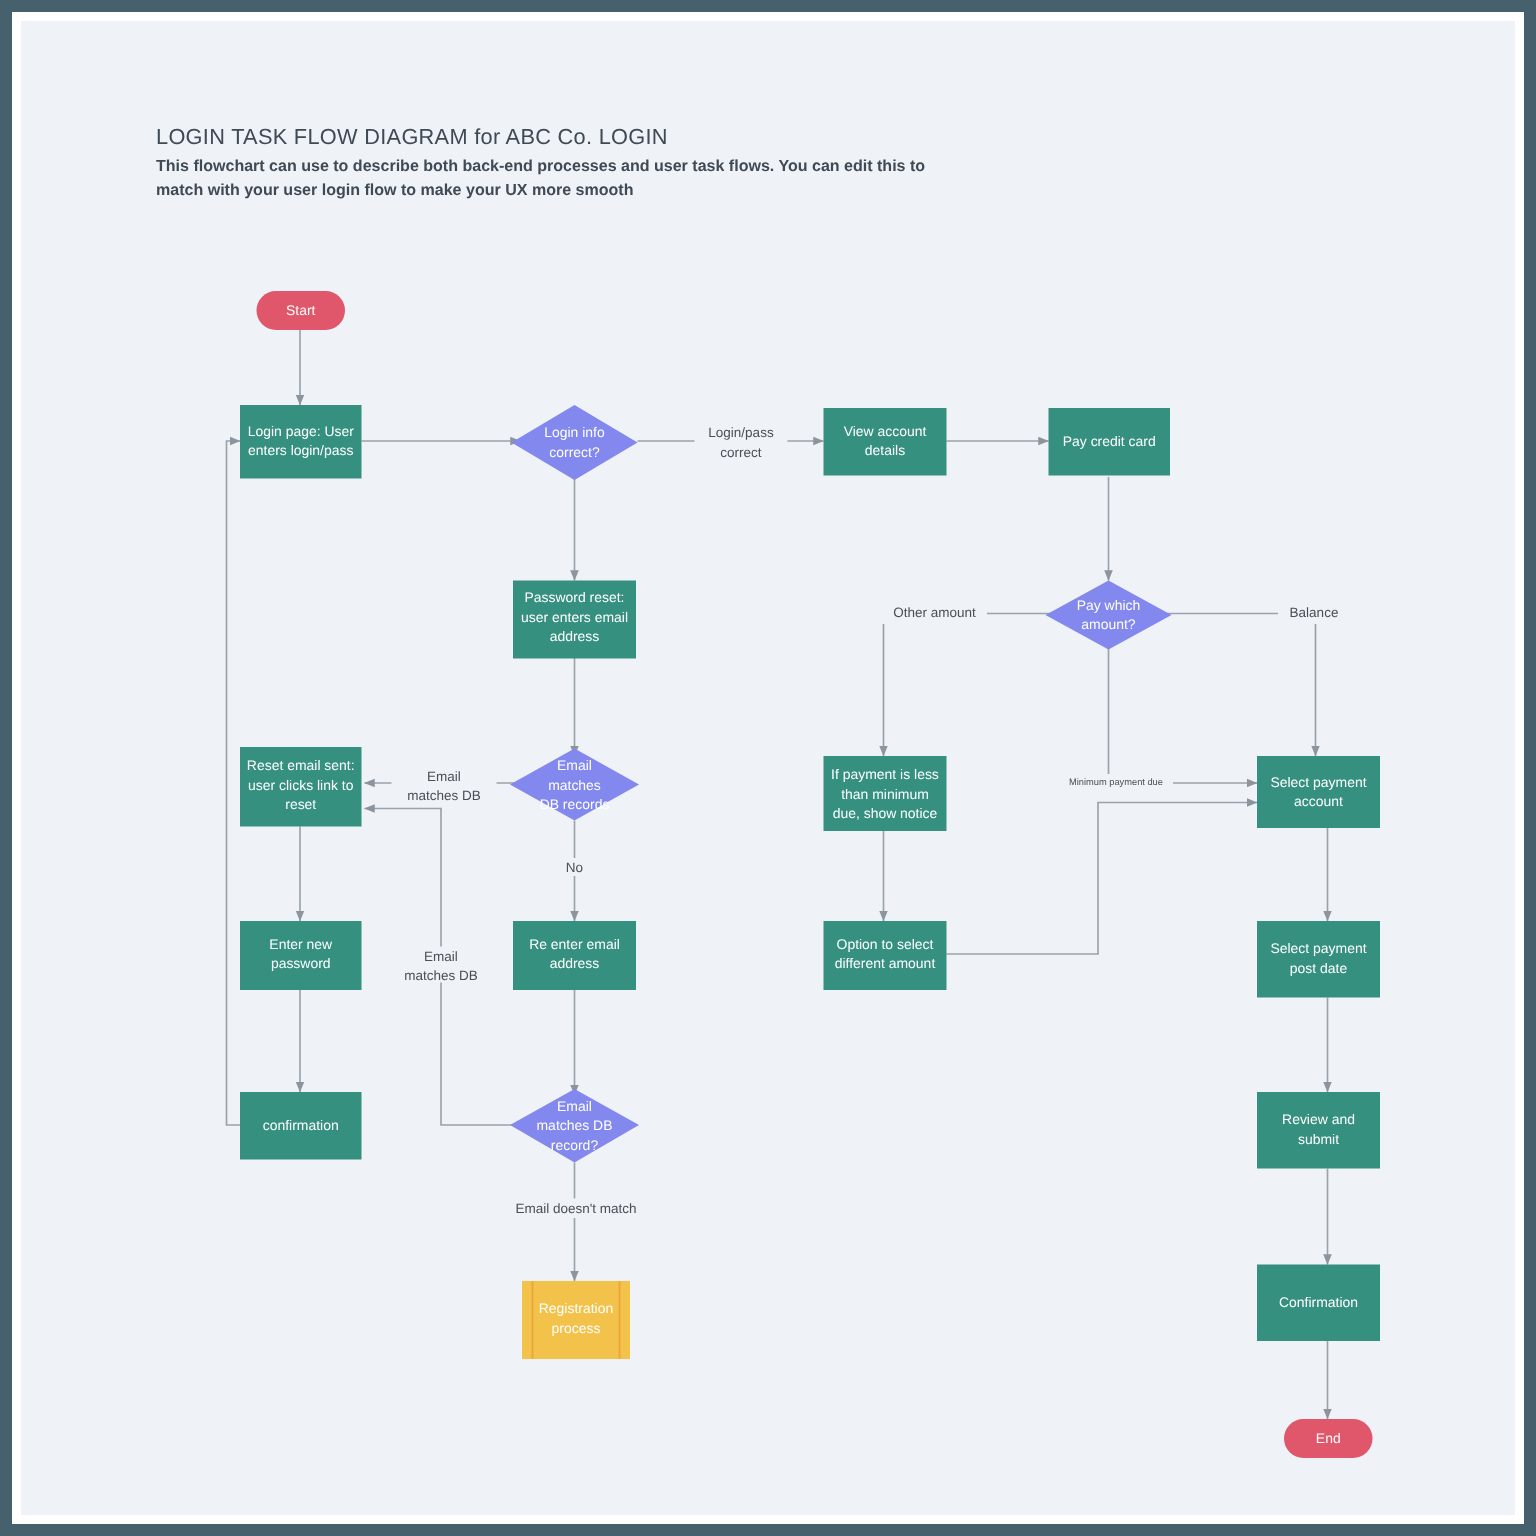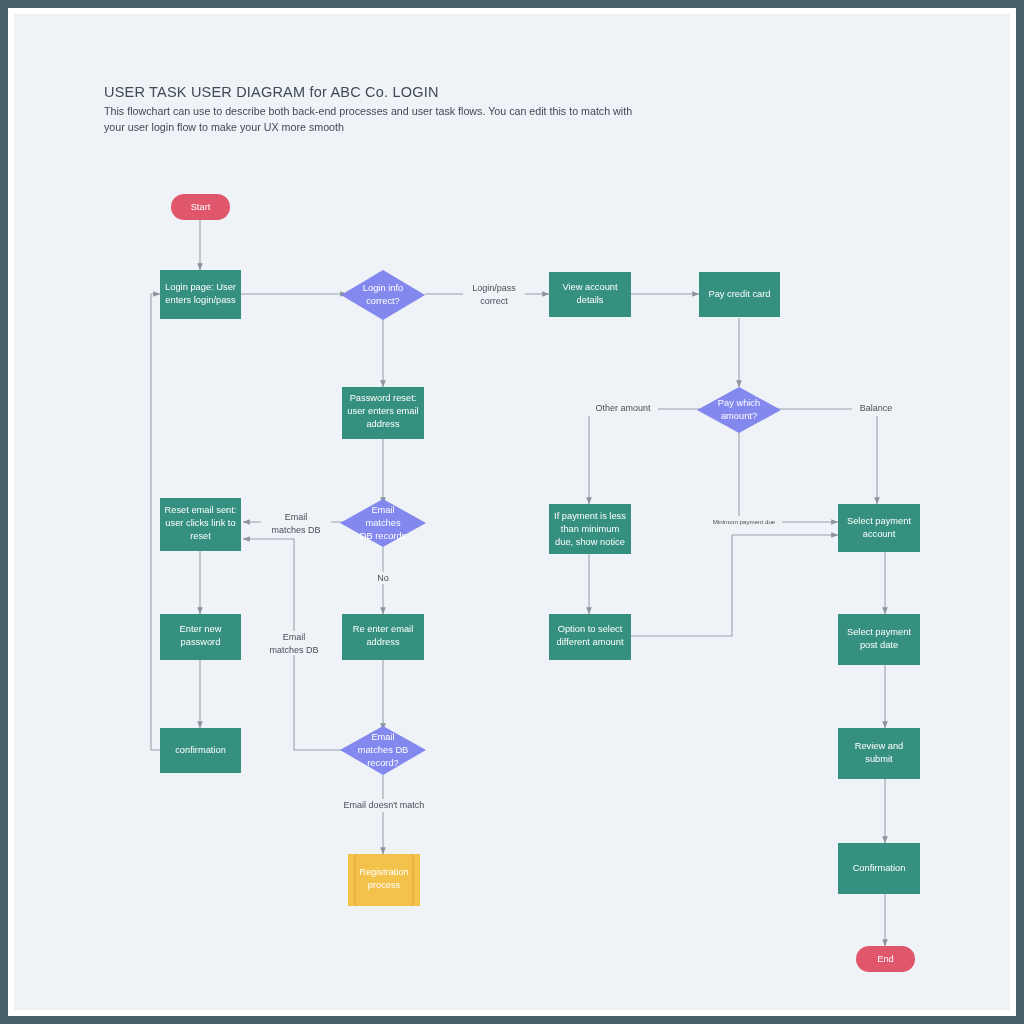--- a/index.html
+++ b/index.html
@@ -24,21 +24,21 @@
   }
   #title-block{
     position:absolute;left:90px;top:70px;width:700px;
   }
   .diagram-title{
     font-size:14.5px;color:#3f4a55;letter-spacing:.2px;
     margin:0 0 4px 0;font-weight:400;
   }
   .diagram-subtitle{
     font-size:10.7px;color:#3f4a55;line-height:15.5px;
-    margin:0;max-width:540px;font-weight:400;
+    margin:0;max-width:540px;font-weight:700;
   }
   svg#flow{position:absolute;left:0;top:0;width:1008px;height:1008px;}
   .node-label{
     fill:#ffffff;font-size:9.3px;font-family:"Liberation Sans",sans-serif;
     text-anchor:middle;dominant-baseline:middle;
   }
   .term-label{
     fill:#ffffff;font-size:9.3px;font-family:"Liberation Sans",sans-serif;
     text-anchor:middle;dominant-baseline:middle;
   }
@@ -54,21 +54,21 @@
   .pre{fill:#f3c24b;}
   .pre-bar{stroke:#e8a33c;stroke-width:1.1px;}
 </style>
 </head>
 <body>
 
 <div id="frame">
   <div id="canvas">
 
     <div id="title-block">
-      <p class="diagram-title">USER TASK USER DIAGRAM for ABC Co. LOGIN</p>
+      <p class="diagram-title">LOGIN TASK FLOW DIAGRAM for ABC Co. LOGIN</p>
       <p class="diagram-subtitle">This flowchart can use to describe both back-end processes and user task flows. You can edit this to match with your user login flow to make your UX more smooth</p>
     </div>
 
     <svg id="flow" viewBox="0 0 1008 1008">
       <defs>
         <marker id="arrow" markerWidth="7" markerHeight="7" refX="6.2" refY="3" orient="auto">
           <path d="M0,0.4 L6.4,3 L0,5.6 z" fill="#8c949e"></path>
         </marker>
       </defs>
 

